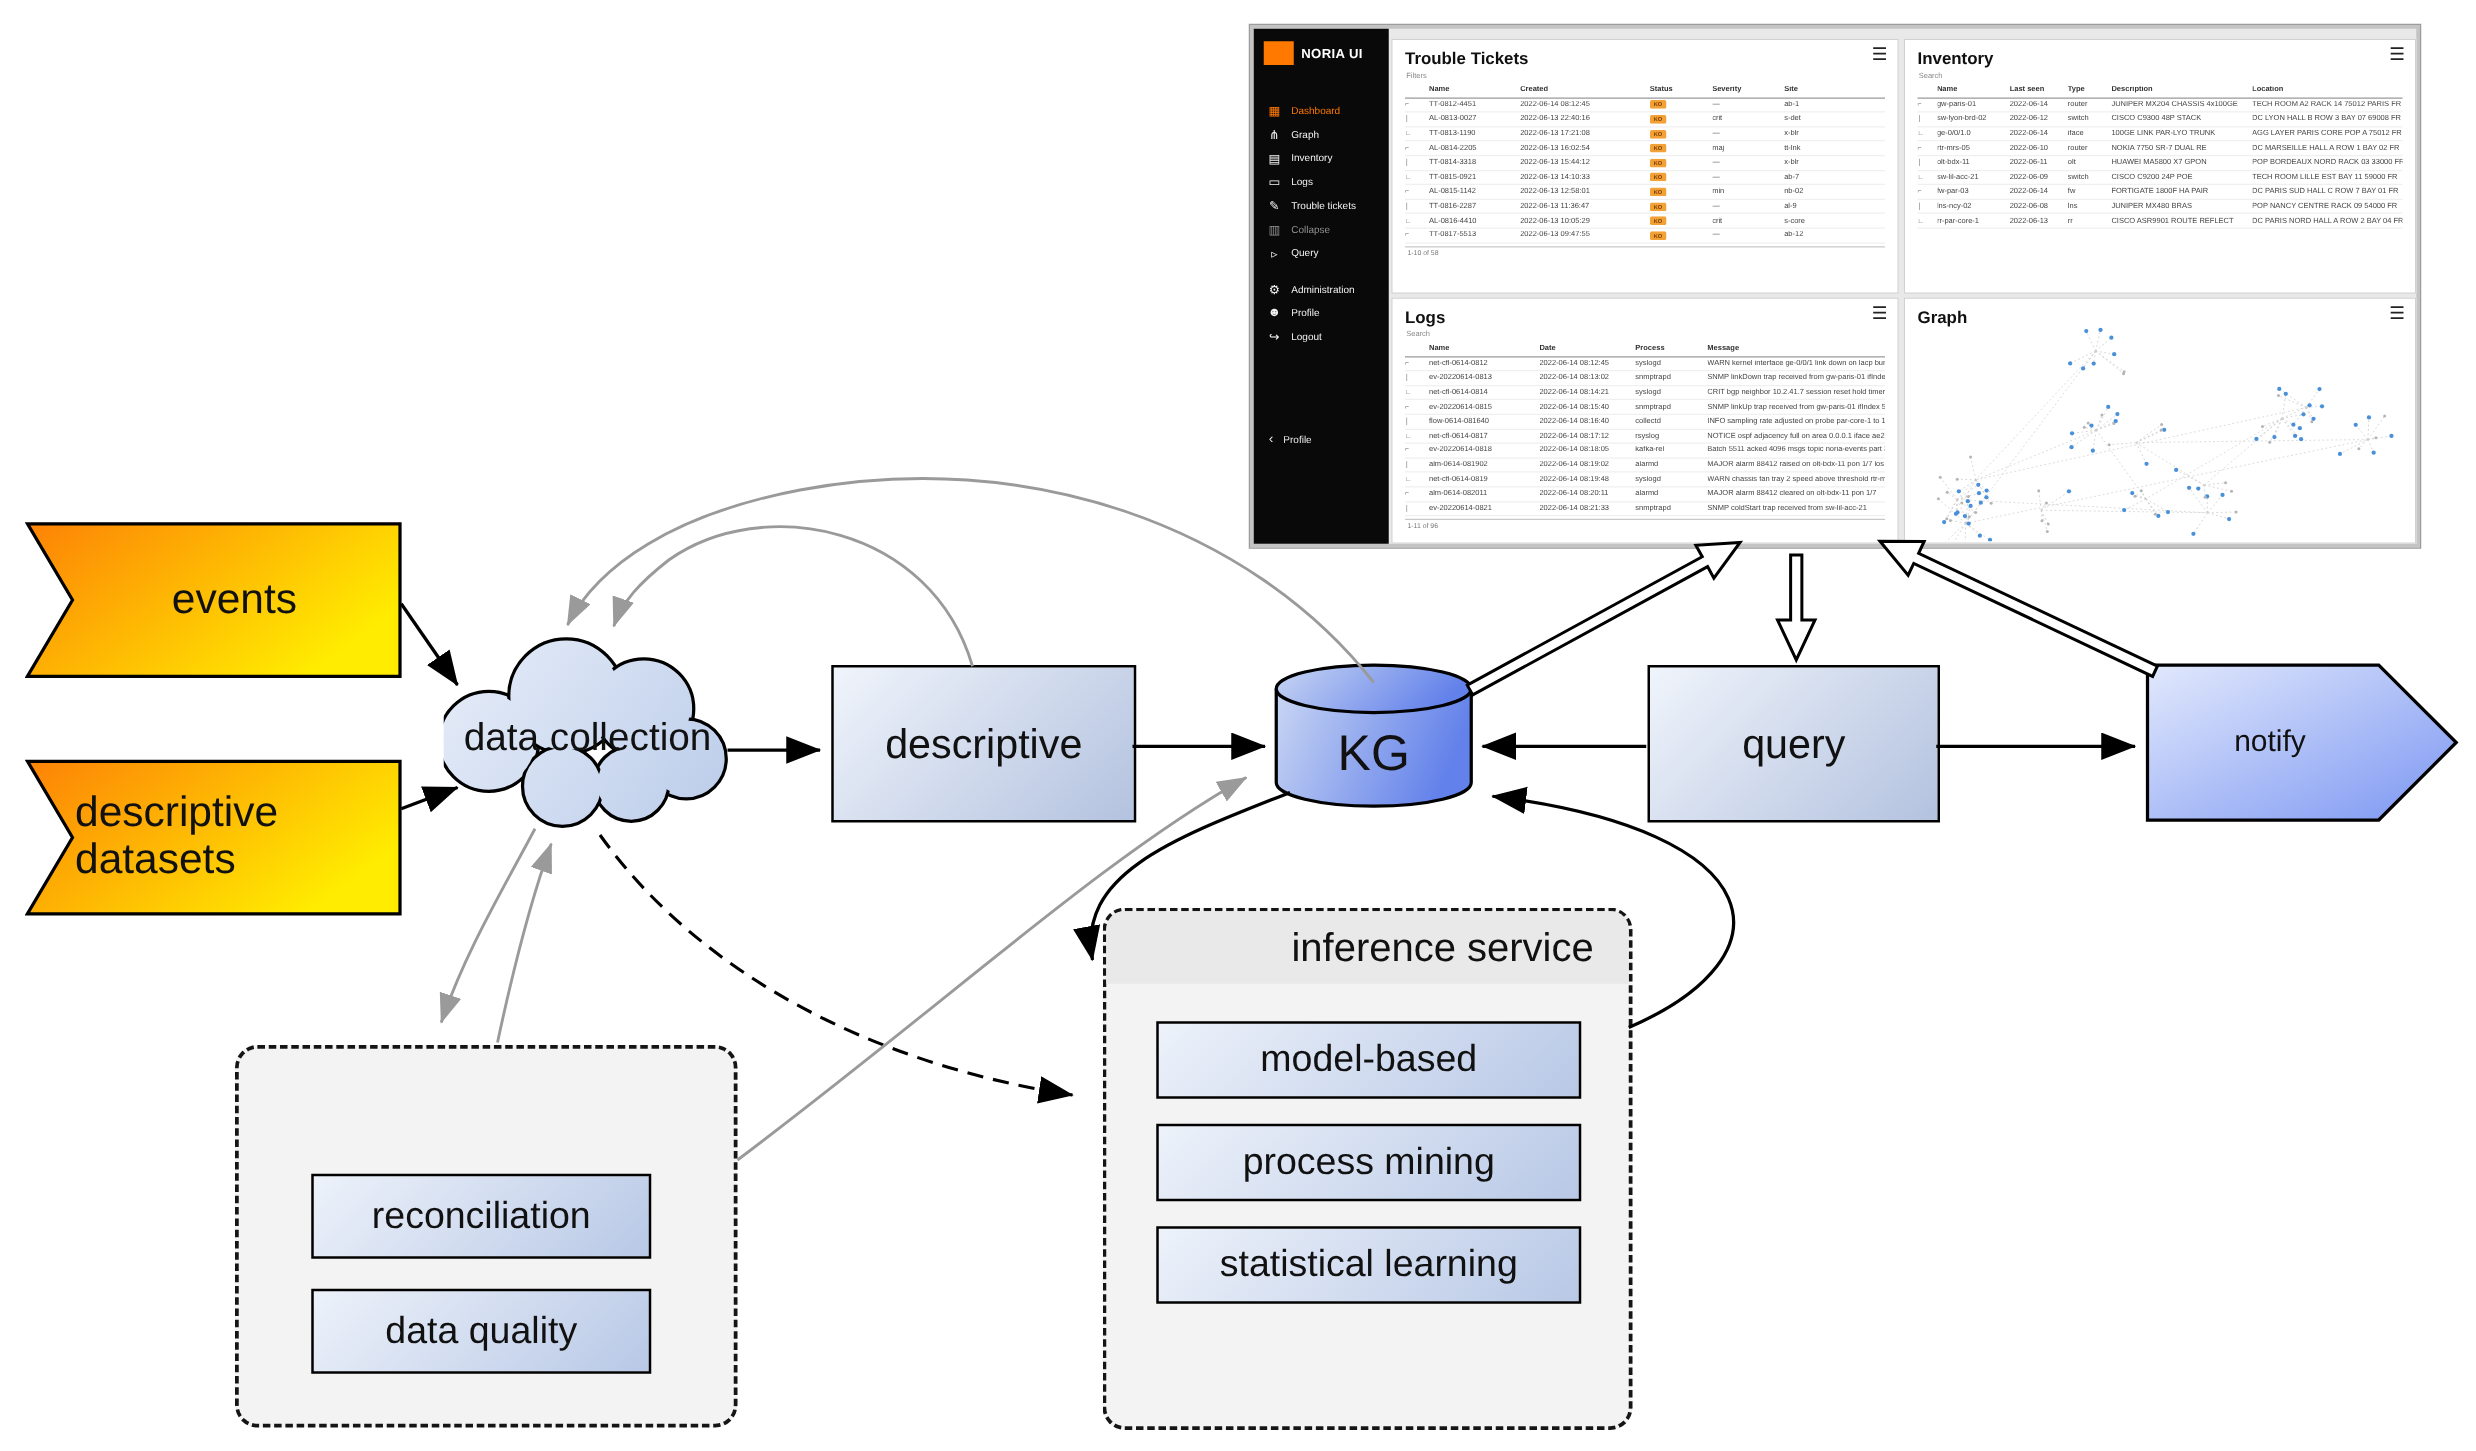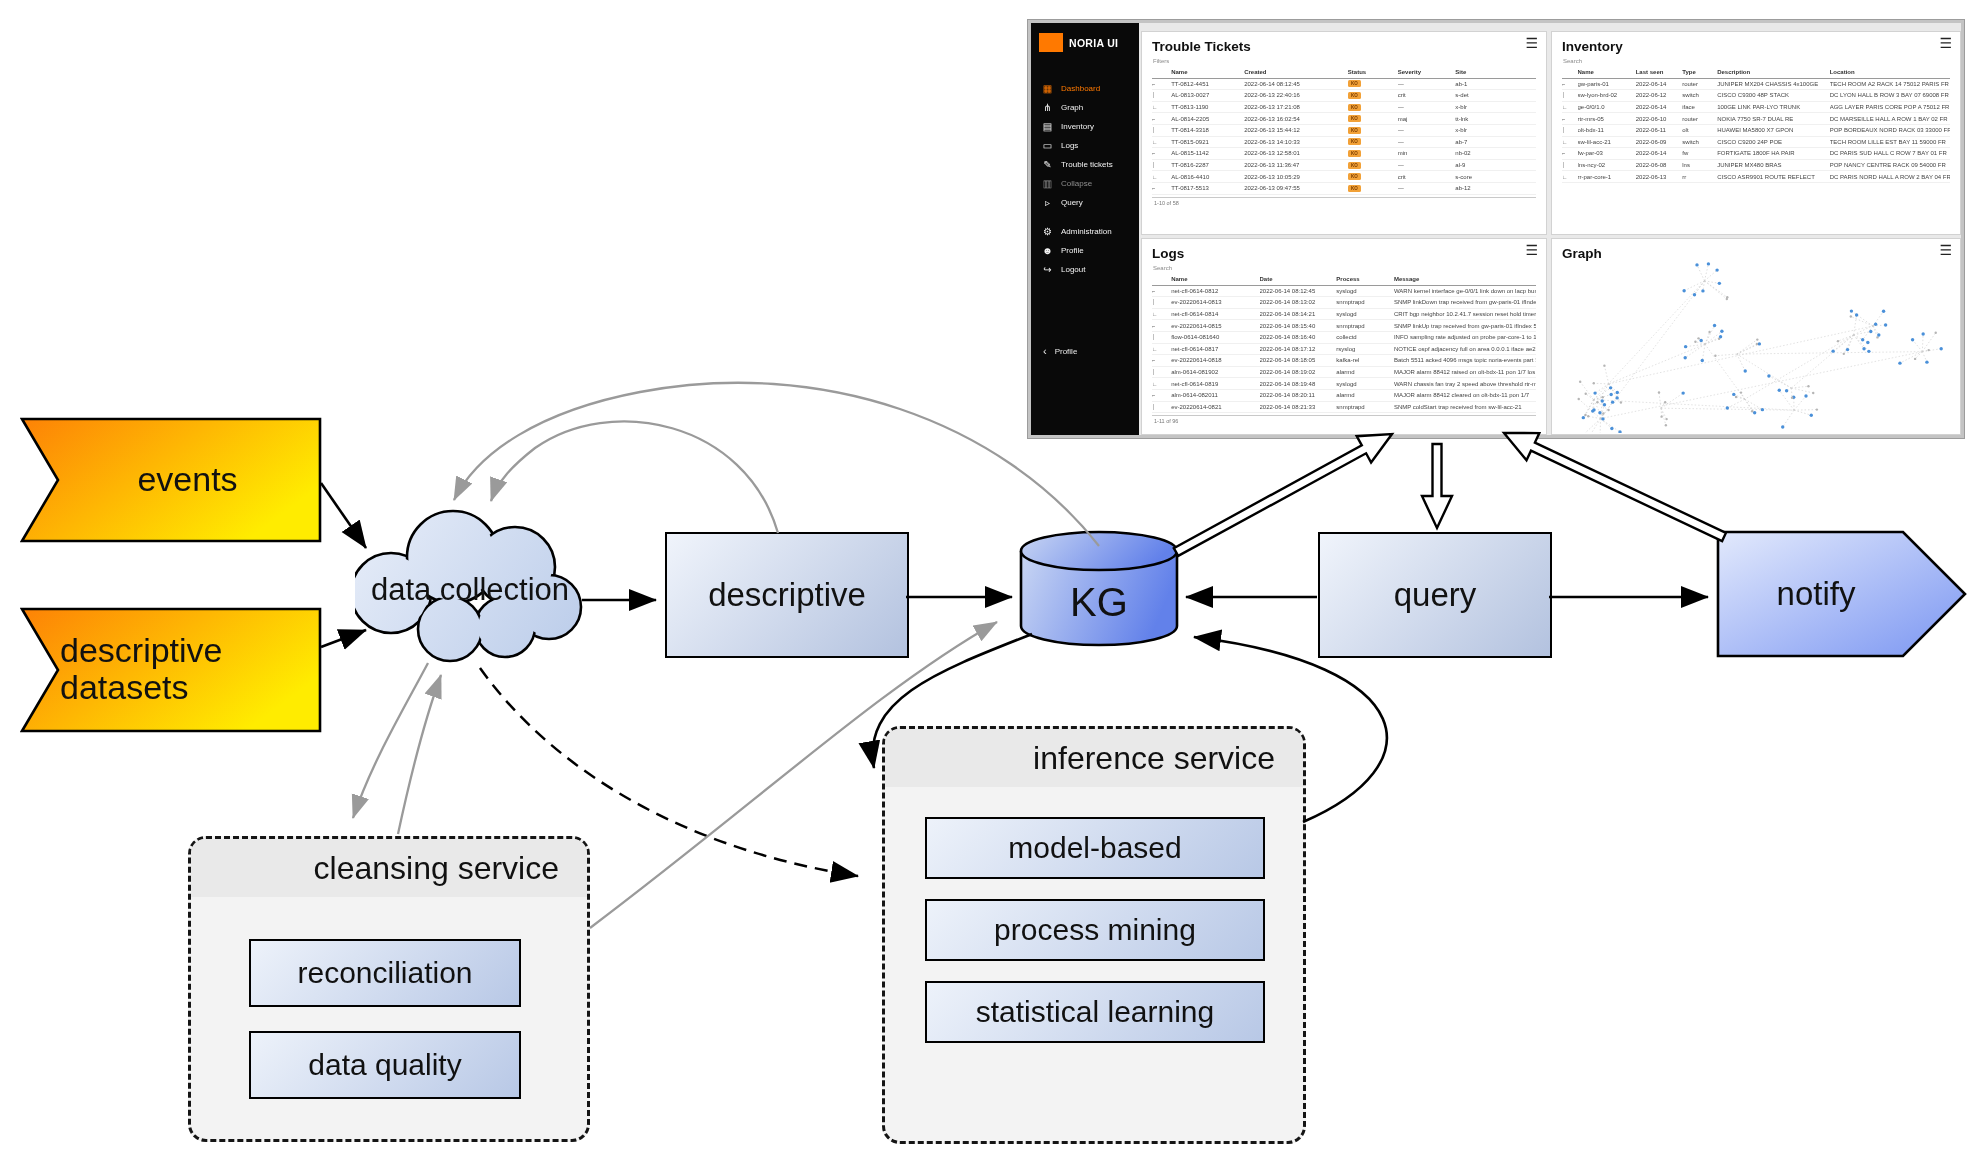--- a/index.html
+++ b/index.html
@@ -13,21 +13,21 @@
   .rect-node{position:absolute;border:2.5px solid #000;display:flex;align-items:center;justify-content:center;
              font-size:33px;background:linear-gradient(135deg,#f0f4fb 0%,#b3c2df 100%);}
   .inner-box{position:absolute;border:2.5px solid #000;display:flex;align-items:center;justify-content:center;
              font-size:30px;background:linear-gradient(135deg,#edf2fa 0%,#b8c8e6 100%);}
   .service{position:absolute;background:#f3f3f3;border:3px dashed #151515;border-radius:18px;}
   .service-header{position:absolute;top:0;left:0;right:0;height:58px;background:#e9e9e9;
                   border-radius:14px 14px 0 0;display:flex;align-items:center;justify-content:flex-end;
                   padding-right:28px;font-size:32px;color:#111;}
   .arrow-layer{position:absolute;left:0;top:0;pointer-events:none;}
   
-  .ui-window{position:absolute;left:1028px;top:20px;width:936px;height:418px;background:#e9e9e9;
+  .ui-window{position:absolute;left:1000px;top:20px;width:936px;height:418px;background:#e9e9e9;
              border:3px solid #c4c4c4;outline:1px solid #9c9c9c;box-sizing:border-box;}
   .sidebar{position:absolute;left:0;top:0;width:108px;height:100%;background:#090909;}
   .logo-row{display:flex;align-items:center;gap:6px;padding:10px 0 0 8px;}
   .logo-sq{width:24px;height:19px;background:#FF7900;}
   .logo-text{color:#fff;font-size:10.5px;font-weight:bold;letter-spacing:.3px;}
   .menu{position:absolute;top:56px;left:0;right:0;}
   .menu-item{display:flex;align-items:center;gap:7px;height:19px;padding-left:10px;color:#f2f2f2;
              font-size:8px;cursor:default;}
   .menu-item .mi-icon{width:13px;text-align:center;font-size:10px;}
   .menu-item.active{color:#FF7900;}
@@ -676,24 +676,23 @@
 
   <svg class="abs" style="left:1018px;top:528px" width="162" height="124">
     <path d="M3,23 L3,98 A78,19 0 0 0 159,98 L159,23" fill="url(#gradKG)" stroke="#000" stroke-width="2.6"></path>
     <ellipse cx="81" cy="23" rx="78" ry="19" fill="url(#gradKG)" stroke="#000" stroke-width="2.6"></ellipse>
     <text x="81" y="88" text-anchor="middle" font-size="40" fill="#111">KG</text>
   </svg>
 
   <svg class="abs" style="left:1716px;top:530px" width="252" height="128">
     <polygon points="2,2 187,2 249,64 187,126 2,126" fill="url(#gradNotify)" stroke="#000" stroke-width="2.6"></polygon>
   </svg>
-  <div class="shape-label" style="left:1716px;top:530px;width:200px;height:128px;font-size:33px;">notify</div>
+  <div class="shape-label" style="left:1716px;top:530px;width:200px;height:128px;font-size:24px;">notify</div>
 
   <div class="service" style="left:188px;top:836px;width:396px;height:300px;">
-    <div class="service-header">cleansing service</div>
     <div class="inner-box" style="left:58px;top:100px;width:268px;height:64px;">reconciliation</div>
     <div class="inner-box" style="left:58px;top:192px;width:268px;height:64px;">data quality</div>
   </div>
 
   <div class="service" style="left:882px;top:726px;width:418px;height:412px;">
     <div class="service-header">inference service</div>
     <div class="inner-box" style="left:40px;top:170px;width:336px;height:58px;">process mining</div>
     <div class="inner-box" style="left:40px;top:88px;width:336px;height:58px;">model-based</div>
     <div class="inner-box" style="left:40px;top:252px;width:336px;height:58px;">statistical learning</div>
   </div>

